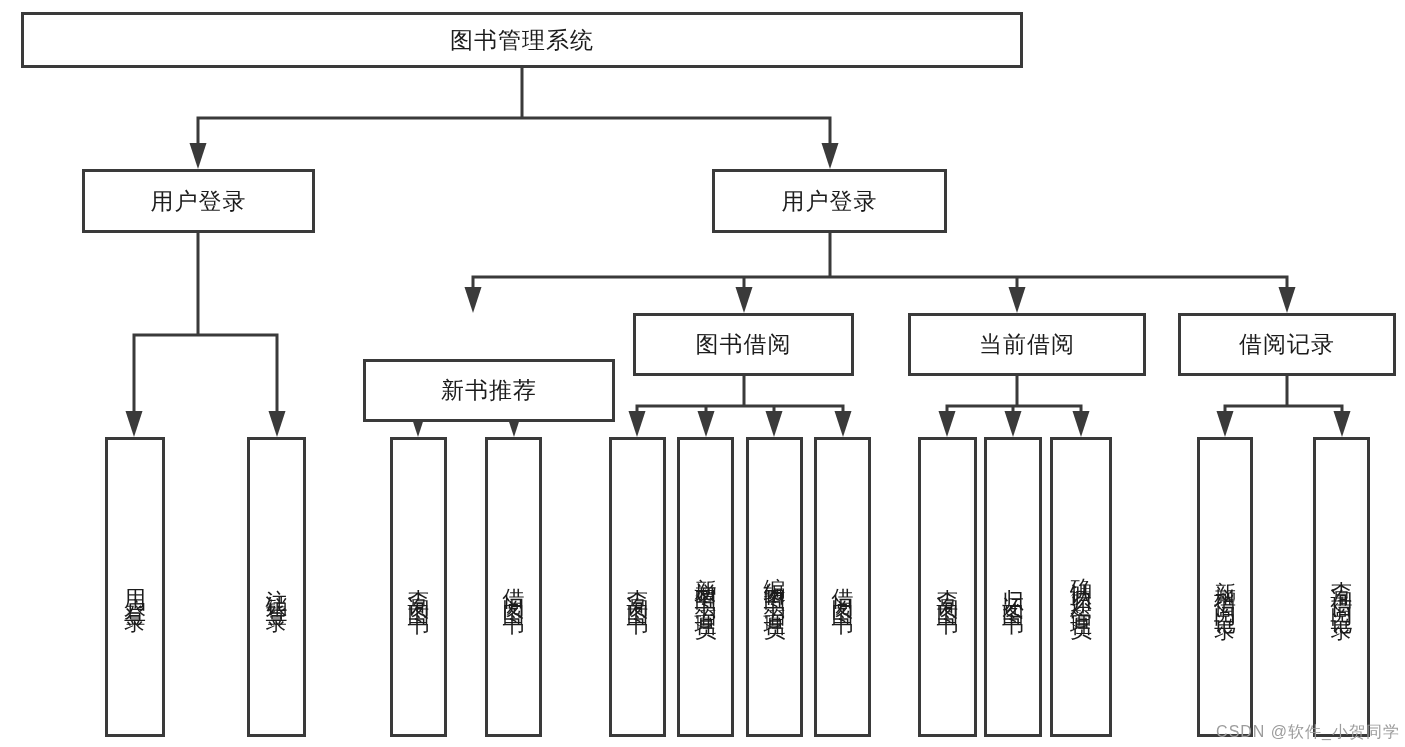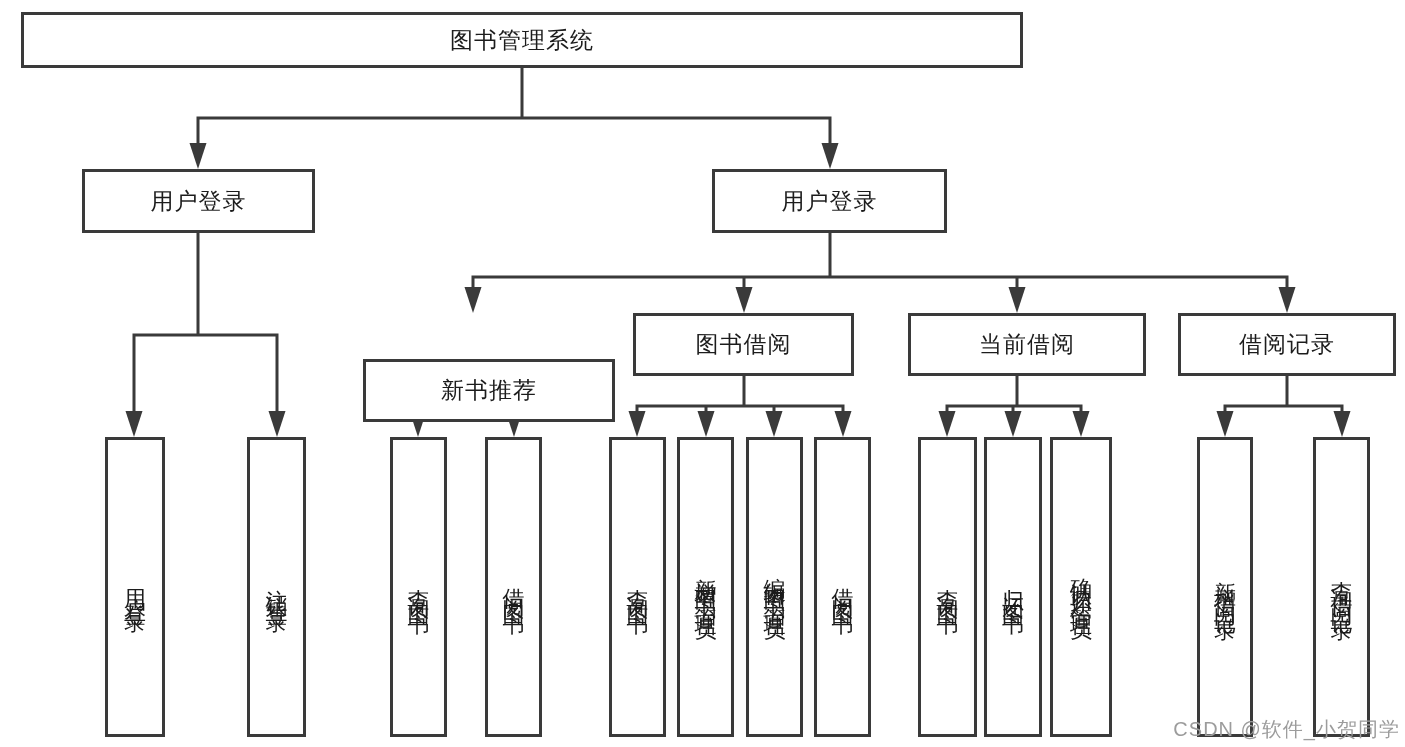--- a/index.html
+++ b/index.html
@@ -36,21 +36,21 @@
     writing-mode: vertical-rl;
     text-orientation: mixed;
     font-size: 22px;
     letter-spacing: 8px;
     line-height: 1;
   }
   .watermark {
     position: absolute;
     right: 5px;
     bottom: 4px;
-    font-size: 20px;
+    font-size: 16px;
     color: #9c9c9c;
     letter-spacing: 1px;
     z-index: 3;
     white-space: nowrap;
   }
 </style>
 </head>
 <body>
 
 <div class="canvas">

